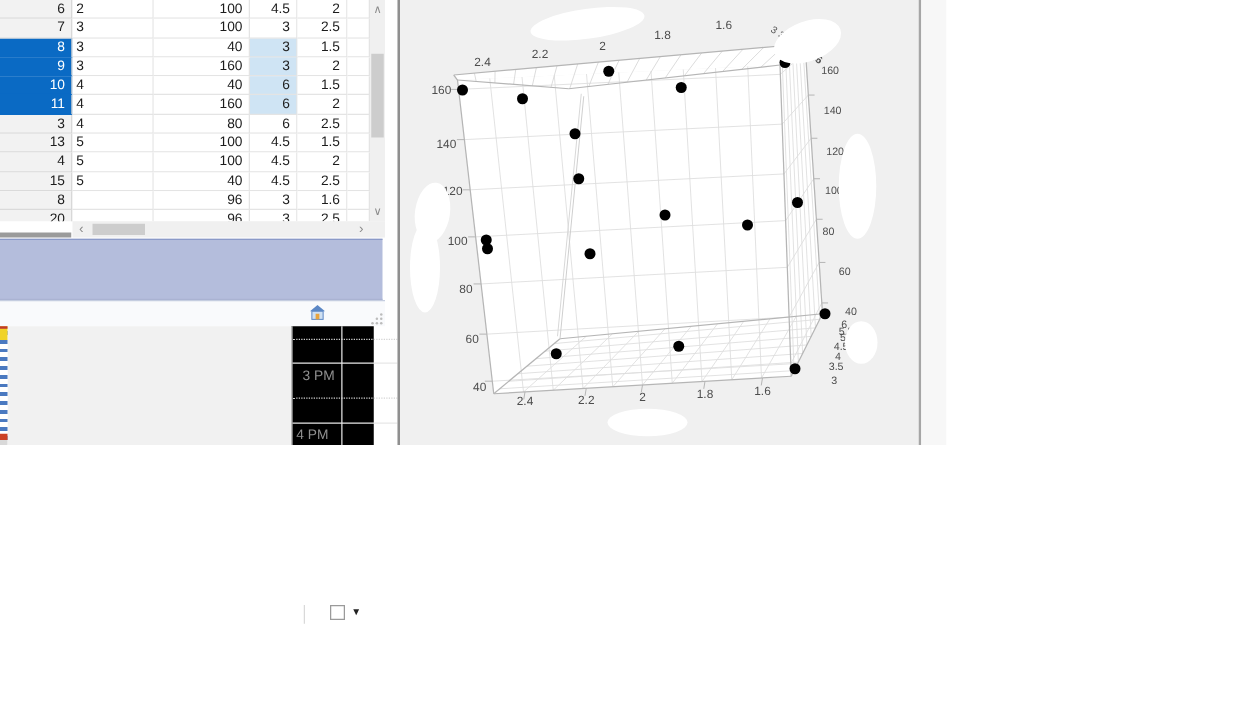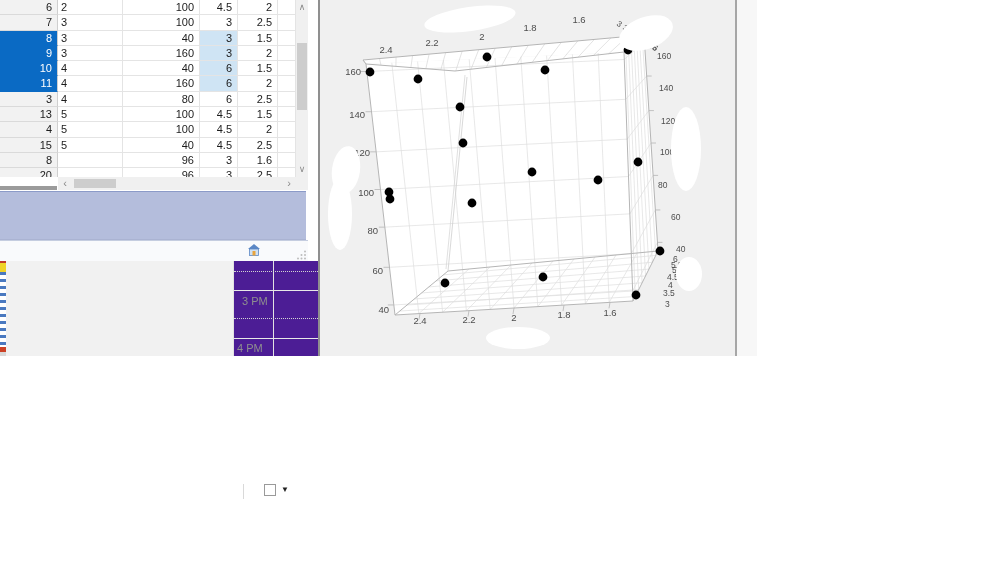--- a/index.html
+++ b/index.html
@@ -29,21 +29,21 @@
 
   #panel-lavender{left:0;top:191px;width:306px;height:49px;background:#b4bddc;
                   border-top:1px solid #8b9ac8;border-bottom:1px solid #aab3d2;box-sizing:border-box;}
   #status-bar{left:0;top:240px;width:308px;height:21px;background:#f9fafc;border-top:1px solid #c5cde0;box-sizing:border-box;}
   #status-sep{left:243px;top:243px;width:1px;height:15px;background:#d9d9d9;}
   #sq-btn{left:264px;top:243px;width:12px;height:12px;background:#ffffff;border:1px solid #9a9a9a;box-sizing:border-box;}
   #dd-arrow{left:279px;top:243px;width:12px;height:12px;color:#222;font-size:8px;line-height:12px;text-align:center;}
 
   
   #outlook-bg{left:6px;top:261px;width:227px;height:95px;background:#f1f1f1;}
-  #cal{left:233px;top:261px;width:85px;height:95px;background:#4c1d95;border-left:1px solid #e2e2e2;box-sizing:border-box;}
+  #cal{left:233px;top:261px;width:66px;height:95px;background:#000000;border-left:1px solid #e2e2e2;box-sizing:border-box;}
   .cal-vline{position:absolute;width:1px;background:#e2e2e2;}
   .cal-solid{position:absolute;height:1px;background:#e8e8e8;}
   .cal-dot{position:absolute;height:0;border-top:1px dotted #d4d4d4;}
   .cal-label{position:absolute;font-size:11px;color:#8f8f8f;}
   #sliver{left:0;top:261px;width:6px;height:95px;background:
      repeating-linear-gradient(180deg,#ffffff 0 4px,#4a79c0 4px 7px);}
   #sliver-top{left:0;top:261px;width:6px;height:11px;background:#f0d327;border-top:2px solid #c0392b;box-sizing:border-box;}
   #sliver-red{left:0;top:347px;width:6px;height:5px;background:#cc4125;}
   #sliver-gray{left:0;top:352px;width:6px;height:4px;background:#d9d9d9;}
 

